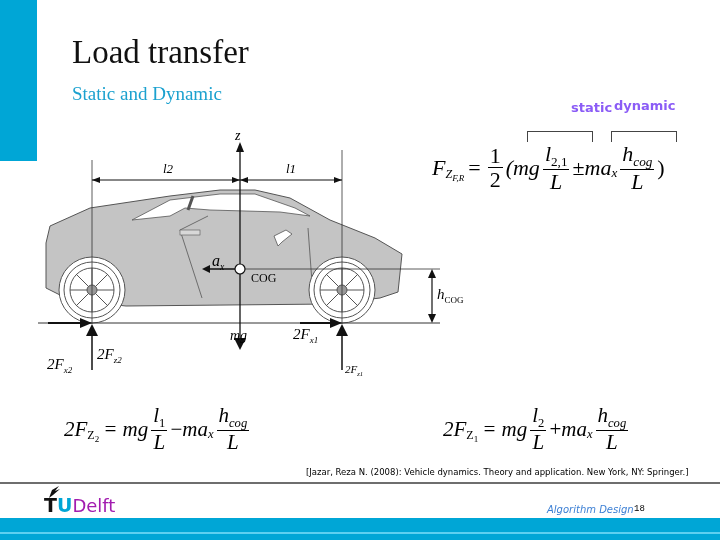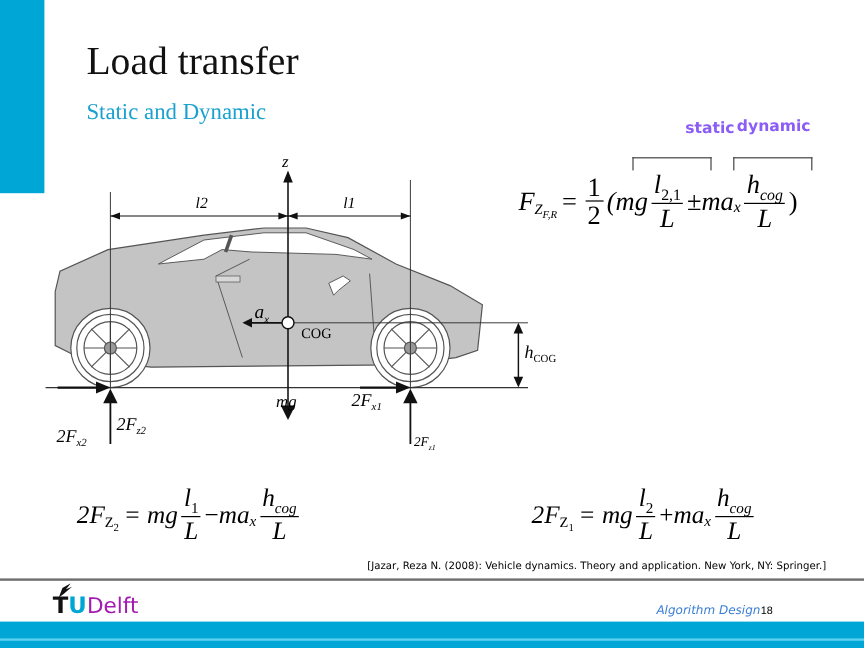--- a/index.html
+++ b/index.html
@@ -22,21 +22,21 @@
   .citation { position: absolute; left: 306px; top: 467px; font-family: "DejaVu Sans", sans-serif; font-size: 8.5px; color: #000; white-space: nowrap; }
   .footer-rule { position: absolute; left: 0; top: 482px; width: 720px; height: 2px; background: #6e6e6e; }
   .footer-band { position: absolute; left: 0; top: 518px; width: 720px; height: 22px; background: #00a6d6; }
   .footer-band .stripe { position: absolute; left: 0; top: 14px; width: 720px; height: 2px; background: #5dd0f0; }
   .logo { position: absolute; left: 44px; top: 486px; height: 30px; display: flex; align-items: flex-end; }
   .logo-tu { font-family: "DejaVu Sans", sans-serif; font-weight: bold; font-size: 19px; }
   .logo-t { color: #111; }
   .logo-u { color: #00a6d6; }
   .logo-delft { font-family: "DejaVu Sans", sans-serif; font-size: 18px; color: #a21caf; }
   .course { position: absolute; left: 547px; top: 504px; font-family: "DejaVu Sans", sans-serif; font-size: 10px; font-style: italic; color: #3b7fd4; }
-  .page { position: absolute; left: 634px; top: 504px; font-family: Liberation Sans, sans-serif; font-size: 9px; color: #000; }
+  .page { position: absolute; left: 634px; top: 504px; font-family: Liberation Mono, monospace; font-size: 9px; color: #000; }
 </style>
 </head>
 <body>
 
 <div class="side-bar"></div>
 
 <div class="title">Load transfer</div>
 <div class="subtitle">Static and Dynamic</div>
 
 <svg class="diagram" viewBox="0 0 440 245" width="440" height="245">

